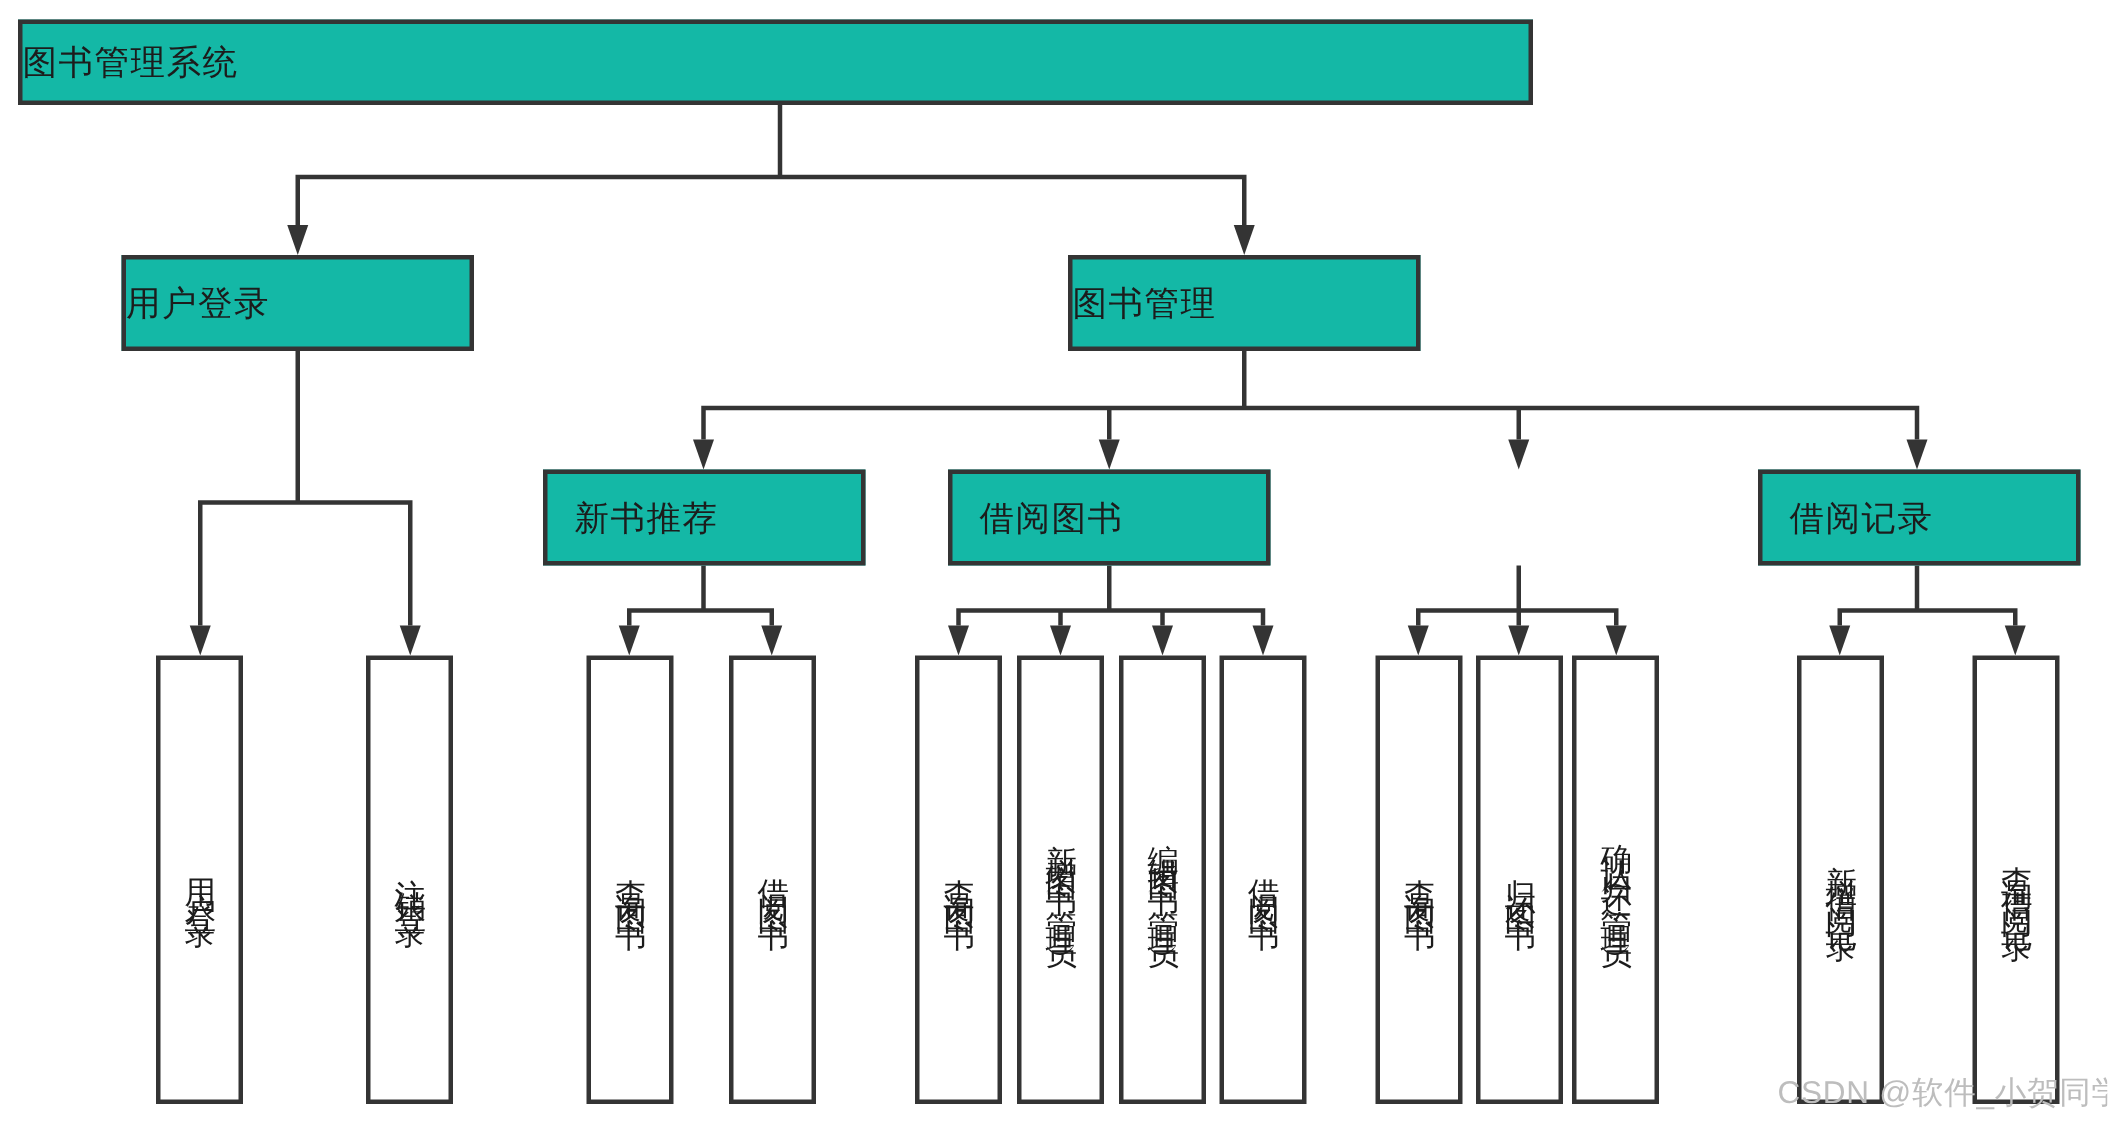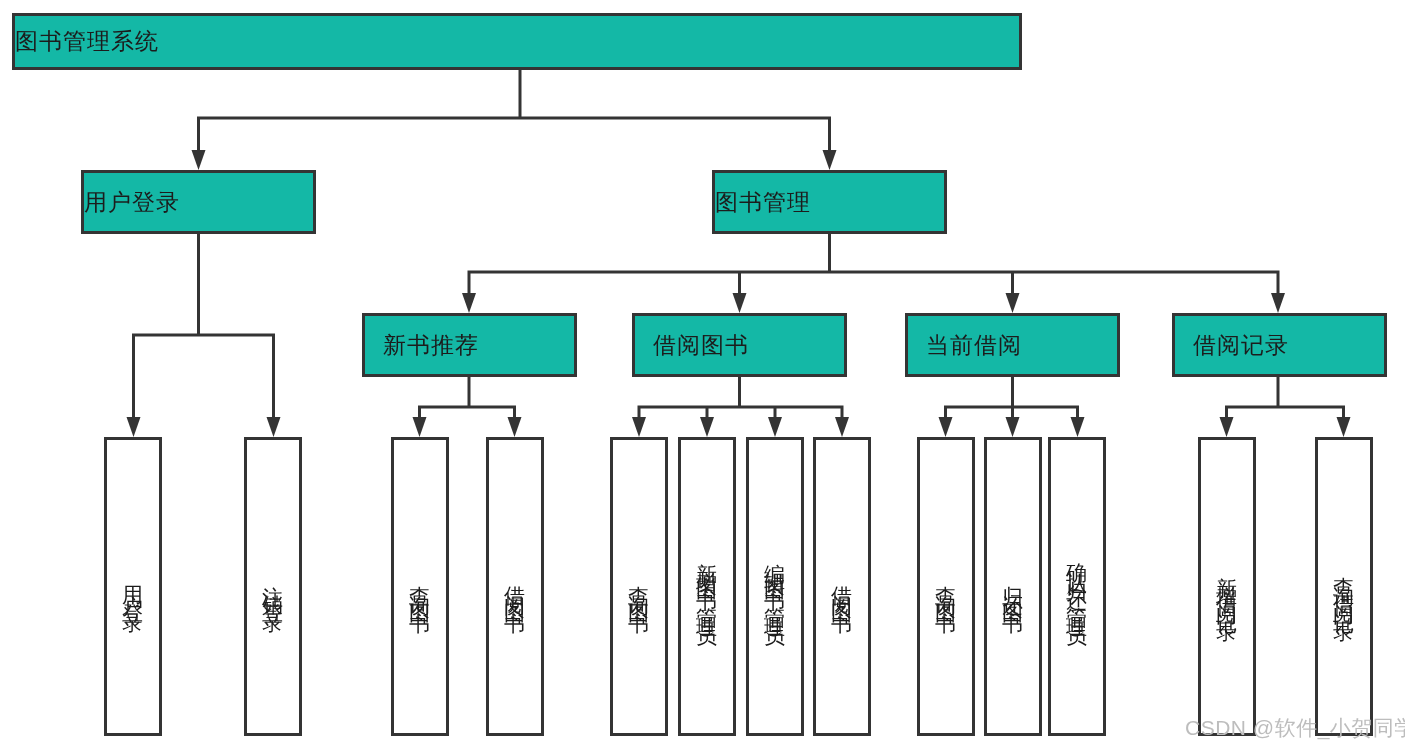--- a/index.html
+++ b/index.html
@@ -161,23 +161,20 @@
   <div class="node lvl2b">
     <span>图书管理</span>
   </div>
 
   <div class="node lvl3 l3-1">
     <span>新书推荐</span>
   </div>
   <div class="node lvl3 l3-2">
     <span>借阅图书</span>
   </div>
-  <div class="node lvl3 l3-3">
-    <span>当前借阅</span>
-  </div>
   <div class="node lvl3 l3-4">
     <span>借阅记录</span>
   </div>
 
   <div class="vnode lf1">
     <span class="vtext">用户登录</span>
   </div>
   <div class="vnode lf2">
     <span class="vtext">注销登录</span>
   </div>

